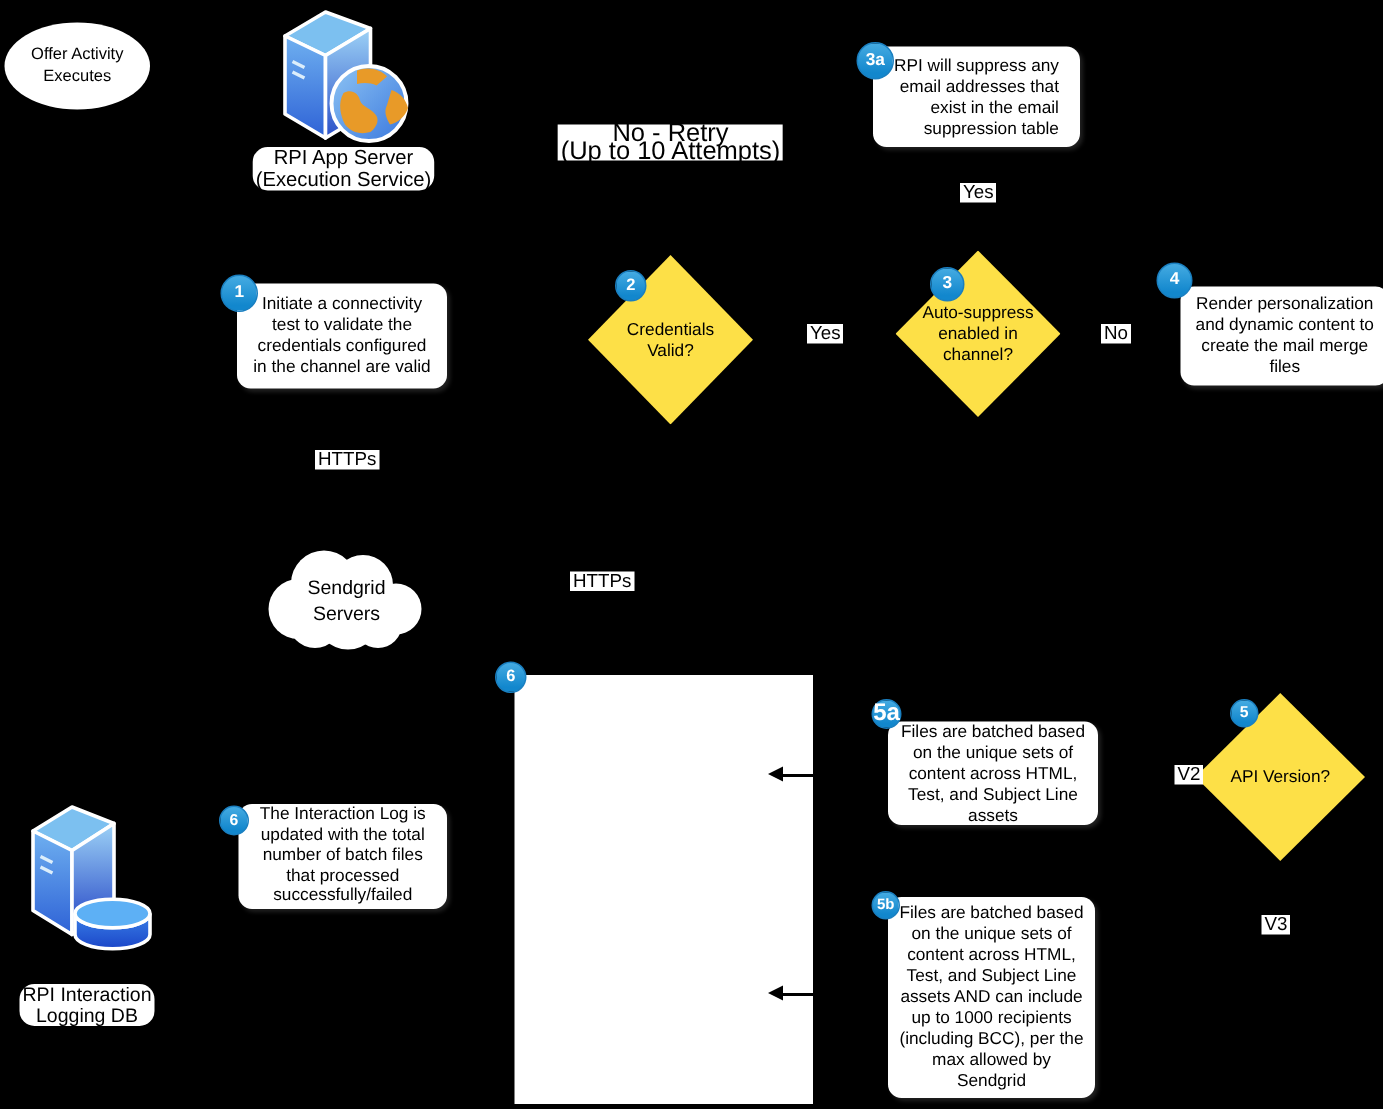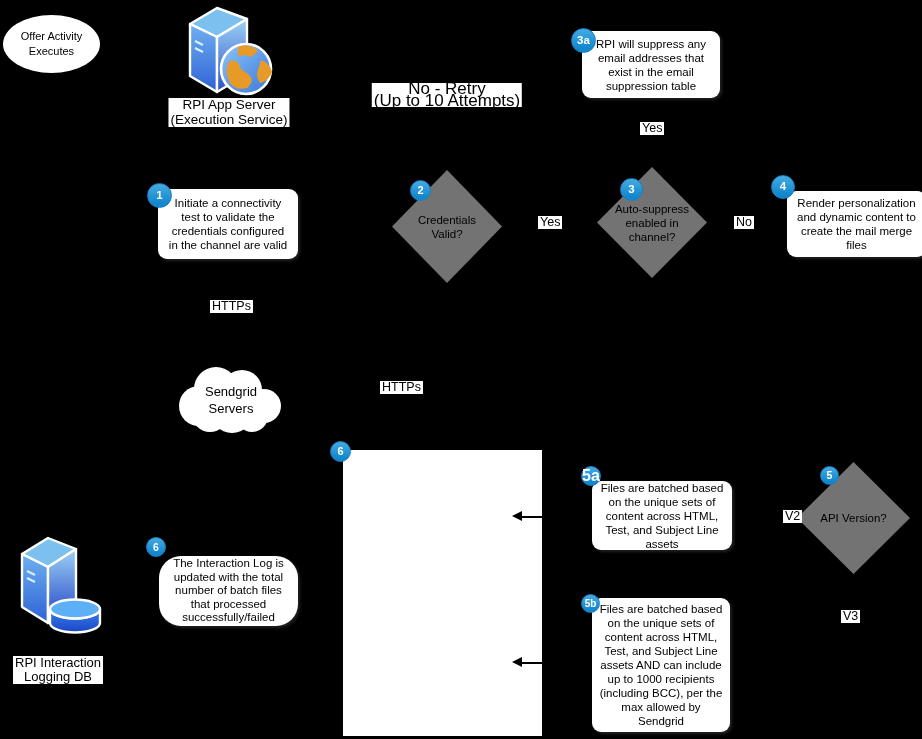--- a/index.html
+++ b/index.html
@@ -8,36 +8,36 @@
   .stage *{box-sizing:border-box;}
 
   .node-box{position:absolute;background:#fff;color:#000;border-radius:9px;
     display:flex;align-items:center;justify-content:center;text-align:center;
     font:11.5px/14px "Liberation Sans",sans-serif;white-space:pre-line;
     box-shadow:2px 2px 3px rgba(130,130,130,.25);}
   .plain-box{position:absolute;background:#fff;}
   .inner-box{position:absolute;background:#fff;color:#000;border:1.5px solid #000;
     border-radius:12px;display:flex;align-items:center;justify-content:center;
     text-align:center;font:11.5px/14px "Liberation Sans",sans-serif;white-space:pre-line;}
-  .diamond{position:absolute;background:#737373;color:#000;
+  .diamond{position:absolute;background:#fde047;color:#000;
     clip-path:polygon(50% 0,100% 50%,50% 100%,0 50%);
     display:flex;align-items:center;justify-content:center;text-align:center;
     font:11.5px/14px "Liberation Sans",sans-serif;white-space:pre-line;}
   .ellipse{position:absolute;background:#fff;color:#000;border-radius:50%;
     display:flex;align-items:center;justify-content:center;text-align:center;
     font:11px/15px "Liberation Sans",sans-serif;white-space:pre-line;}
   .badge{position:absolute;border-radius:50%;color:#fff;z-index:6;
     background:linear-gradient(180deg,#45abe2 0%,#1287cd 85%);
     border:1px solid #1a7fc0;
     display:flex;align-items:center;justify-content:center;
     font:bold 11.5px/1 "Liberation Sans",sans-serif;}
   .edge-label{position:absolute;background:#fff;color:#000;padding:0 2px;
     font:12.5px/13px "Liberation Sans",sans-serif;text-align:center;white-space:pre-line;z-index:4;}
   .node-label{position:absolute;background:#fff;color:#000;padding:0 2px;
-    text-align:center;white-space:pre-line;z-index:4;}
+    text-align:center;white-space:pre-line;z-index:4;border-radius:10px;}
   .arrow-line{position:absolute;height:2px;background:#000;z-index:3;}
   .arrow-head{position:absolute;width:0;height:0;z-index:3;
     border-top:5.5px solid transparent;border-bottom:5.5px solid transparent;
     border-right:10px solid #000;}
   .cloud-text{position:absolute;inset:0;display:flex;align-items:center;justify-content:center;
     text-align:center;font:13px/17px "Liberation Sans",sans-serif;color:#000;white-space:pre-line;}
   svg{position:absolute;overflow:visible;}
 </style>
 </head>
 <body>
@@ -74,21 +74,21 @@
     <path d="M55,45 c7,-3 16,-1 20,4 l-7,6 c-4,-2 -9,-2 -13,-1 z" fill="#e89a28"></path>
     <path d="M46,60 c5,-3 10,0 11,5 c1,4 7,5 10,9 c3,3 2,8 -3,12 c-7,2 -13,0 -17,-5 c-3,-6 -5,-14 -1,-21 z" fill="#e89a28"></path>
     <path d="M78,58 c6,2 10,7 11,12 c-2,6 -7,10 -12,11 c-3,-5 -4,-9 -2,-13 z" fill="#e89a28"></path>
   </svg>
   <div class="node-label" style="left:229px;top:98px;transform:translateX(-50%);font:13.5px/14.5px 'Liberation Sans',sans-serif;">RPI App Server
 (Execution Service)</div>
 
   <div class="edge-label" style="left:447px;top:83px;transform:translateX(-50%);font-size:17px;line-height:12px;">No - Retry
 (Up to 10 Attempts)</div>
 
-  <div class="node-box" style="left:582px;top:31px;width:138px;height:67px;">RPI will suppress any
+  <div class="node-box" style="left:582px;top:31px;width:138px;height:67px;text-align:right;">RPI will suppress any
 email addresses that
 exist in the email
 suppression table</div>
   <div class="badge" style="left:571px;top:16px;width:25px;height:25px;margin-top:12px;">3a</div>
 
   <div class="edge-label" style="left:640px;top:122px;">Yes</div>
 
   <div class="node-box" style="left:158px;top:189px;width:140px;height:70px;">Initiate a connectivity
 test to validate the
 credentials configured
@@ -188,20 +188,20 @@
       <polygon points="10,21 36,34 36,90 10,74" fill="url(#gL2)"></polygon>
       <polygon points="36,34 64,16 64,70 36,90" fill="url(#gR2)"></polygon>
     </g>
     <path d="M15,38 l8,4 M15,45 l8,4" stroke="#dceefb" stroke-width="2.2" fill="none"></path>
     <path d="M38,76 a25,9.5 0 0 0 50,0 v14 a25,9.5 0 0 1 -50,0 z" fill="url(#gCyl)" stroke="#fff" stroke-width="2.4"></path>
     <ellipse cx="63" cy="76" rx="25" ry="9.5" fill="#5db0f5" stroke="#fff" stroke-width="2.4"></ellipse>
   </svg>
   <div class="node-label" style="left:58px;top:656px;transform:translateX(-50%);font:13px/14px 'Liberation Sans',sans-serif;">RPI Interaction
 Logging DB</div>
 
-  <div class="node-box" style="left:159px;top:556px;width:139px;height:70px;line-height:13.6px;border-radius:22px;">The Interaction Log is
+  <div class="node-box" style="left:159px;top:536px;width:139px;height:70px;line-height:13.6px;">The Interaction Log is
 updated with the total
 number of batch files
 that processed
 successfully/failed</div>
   <div class="badge" style="left:146px;top:537px;width:20px;height:20px;font-size:10.5px;">6</div>
 
 </div>
 
 </body></html>

